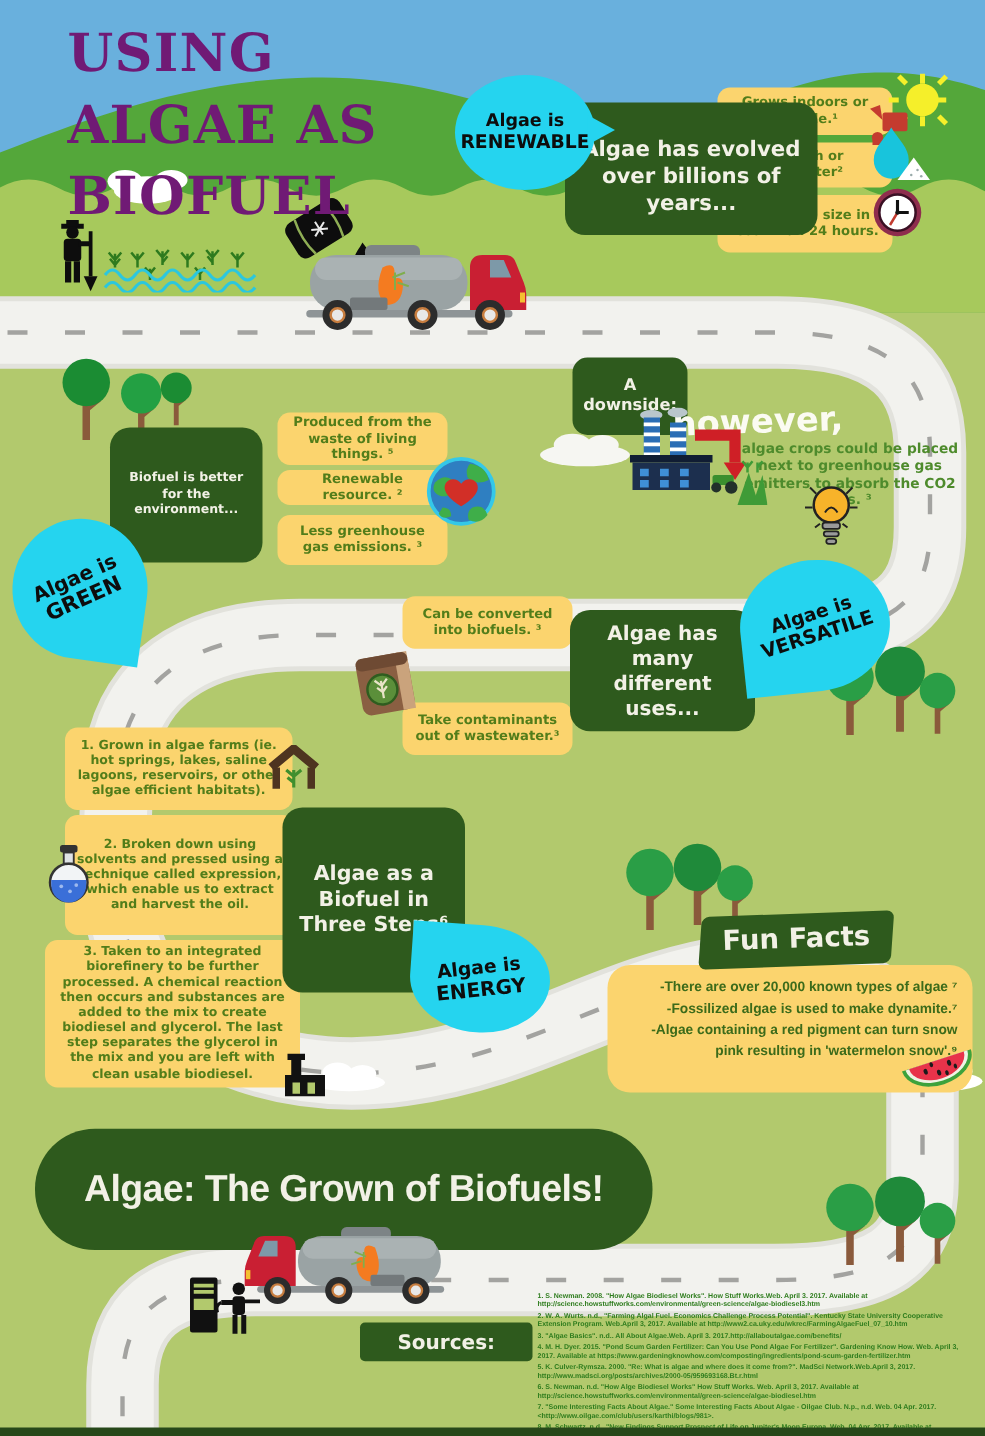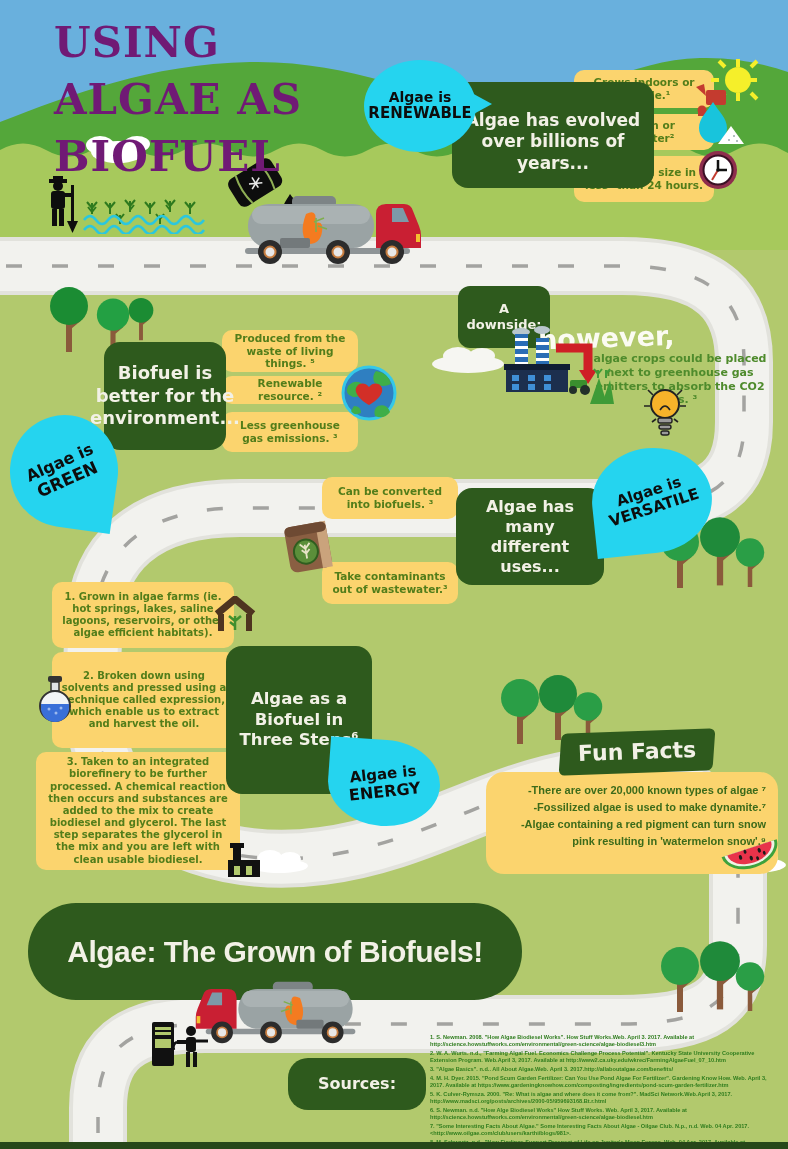--- a/index.html
+++ b/index.html
@@ -228,21 +228,21 @@
     <g stroke="#222" stroke-width="1.6">
         <path d="M6,6 l5,5 M40,6 l-5,5 M2,22 h6 M44,22 h-6 M10,38 l4,-3 M36,38 l-4,-3"></path>
       </g>
     <circle cx="23" cy="20" r="14" fill="#f7b32a" stroke="#222" stroke-width="2"></circle>
     <path d="M18,26 q5,-8 10,0" fill="none" stroke="#222" stroke-width="1.6"></path>
     <rect x="16" y="34" width="14" height="5" rx="2" fill="#9a9a9a" stroke="#222" stroke-width="1.4"></rect>
     <rect x="17" y="41" width="12" height="4" rx="2" fill="#9a9a9a" stroke="#222" stroke-width="1.4"></rect>
     <rect x="19" y="47" width="8" height="4" rx="2" fill="#9a9a9a" stroke="#222" stroke-width="1.4"></rect>
   </svg>
 
-  <div class="abs gbox" style="left:104px;top:342px;width:122px;height:108px;font-size:18px;z-index:4">
+  <div class="abs gbox" style="left:88px;top:342px;width:122px;height:108px;font-size:10px;z-index:4">
     <span>Biofuel is better for the environment...</span>
   </div>
   <div class="abs ybox small-fact" style="left:222px;top:330px;width:136px;height:42px;z-index:3">
     <span>Produced from the waste of living things. ⁵</span>
   </div>
   <div class="abs ybox small-fact" style="left:222px;top:376px;width:136px;height:28px;z-index:3">
     <span>Renewable resource. ²</span>
   </div>
   <div class="abs ybox small-fact" style="left:222px;top:412px;width:136px;height:40px;z-index:3">
     <span>Less greenhouse gas emissions. ³</span>
@@ -421,21 +421,21 @@
       <circle cx="41" cy="11" r="5"></circle>
       <rect x="36" y="17" width="10" height="15" rx="3"></rect>
       <rect x="36" y="32" width="4" height="15"></rect>
         <rect x="43" y="32" width="4" height="15"></rect>
       <rect x="27" y="20" width="10" height="4"></rect>
     </g>
     <path d="M27,22 q-5,2 -3,8" stroke="#111" stroke-width="2.5" fill="none"></path>
     <path d="M46,21 h12" stroke="#111" stroke-width="3"></path>
   </svg>
 
-  <div class="abs gbox" style="left:288px;top:1058px;width:138px;height:52px;font-size:16px;border-radius:20px;z-index:4">
+  <div class="abs gbox" style="left:288px;top:1058px;width:138px;height:31px;font-size:16px;border-radius:4px;z-index:4">
     <span>Sources:</span>
   </div>
   <div class="abs" style="left:430px;top:1034px;width:352px;font-size:5.6px;line-height:1.25;color:#2f7d1e;font-weight:bold;z-index:3;font-family:'Liberation Sans',sans-serif">
     <div class="srcline">1. S. Newman. 2008. "How Algae Biodiesel Works". How Stuff Works.Web. April 3. 2017.  Available at http://science.howstuffworks.com/environmental/green-science/algae-biodiesel3.htm</div>
     <div class="srcline">2. W. A. Wurts. n.d., "Farming Algal Fuel. Economics Challenge Process Potential". Kentucky State University Cooperative Extension Program. Web.April 3, 2017. Available at http://www2.ca.uky.edu/wkrec/FarmingAlgaeFuel_07_10.htm</div>
     <div class="srcline">3. "Algae Basics". n.d.. All About Algae.Web. April 3. 2017.http://allaboutalgae.com/benefits/</div>
     <div class="srcline">4. M. H. Dyer. 2015. "Pond Scum Garden Fertilizer: Can You Use Pond Algae For Fertilizer". Gardening Know How. Web. April 3, 2017. Available at https://www.gardeningknowhow.com/composting/ingredients/pond-scum-garden-fertilizer.htm</div>
     <div class="srcline">5. K. Culver-Rymsza. 2000. "Re: What is algae and where does it come from?". MadSci Network.Web.April 3, 2017. http://www.madsci.org/posts/archives/2000-05/959693168.Bt.r.html</div>
     <div class="srcline">6. S. Newman. n.d. "How Alge Biodiesel Works" How Stuff Works. Web. April 3, 2017. Available at http://science.howstuffworks.com/environmental/green-science/algae-biodiesel.htm</div>
     <div class="srcline">7. "Some Interesting Facts About Algae." Some Interesting Facts About Algae - Oilgae Club. N.p., n.d. Web. 04 Apr. 2017. &lt;http://www.oilgae.com/club/users/karthi/blogs/981&gt;.</div>

